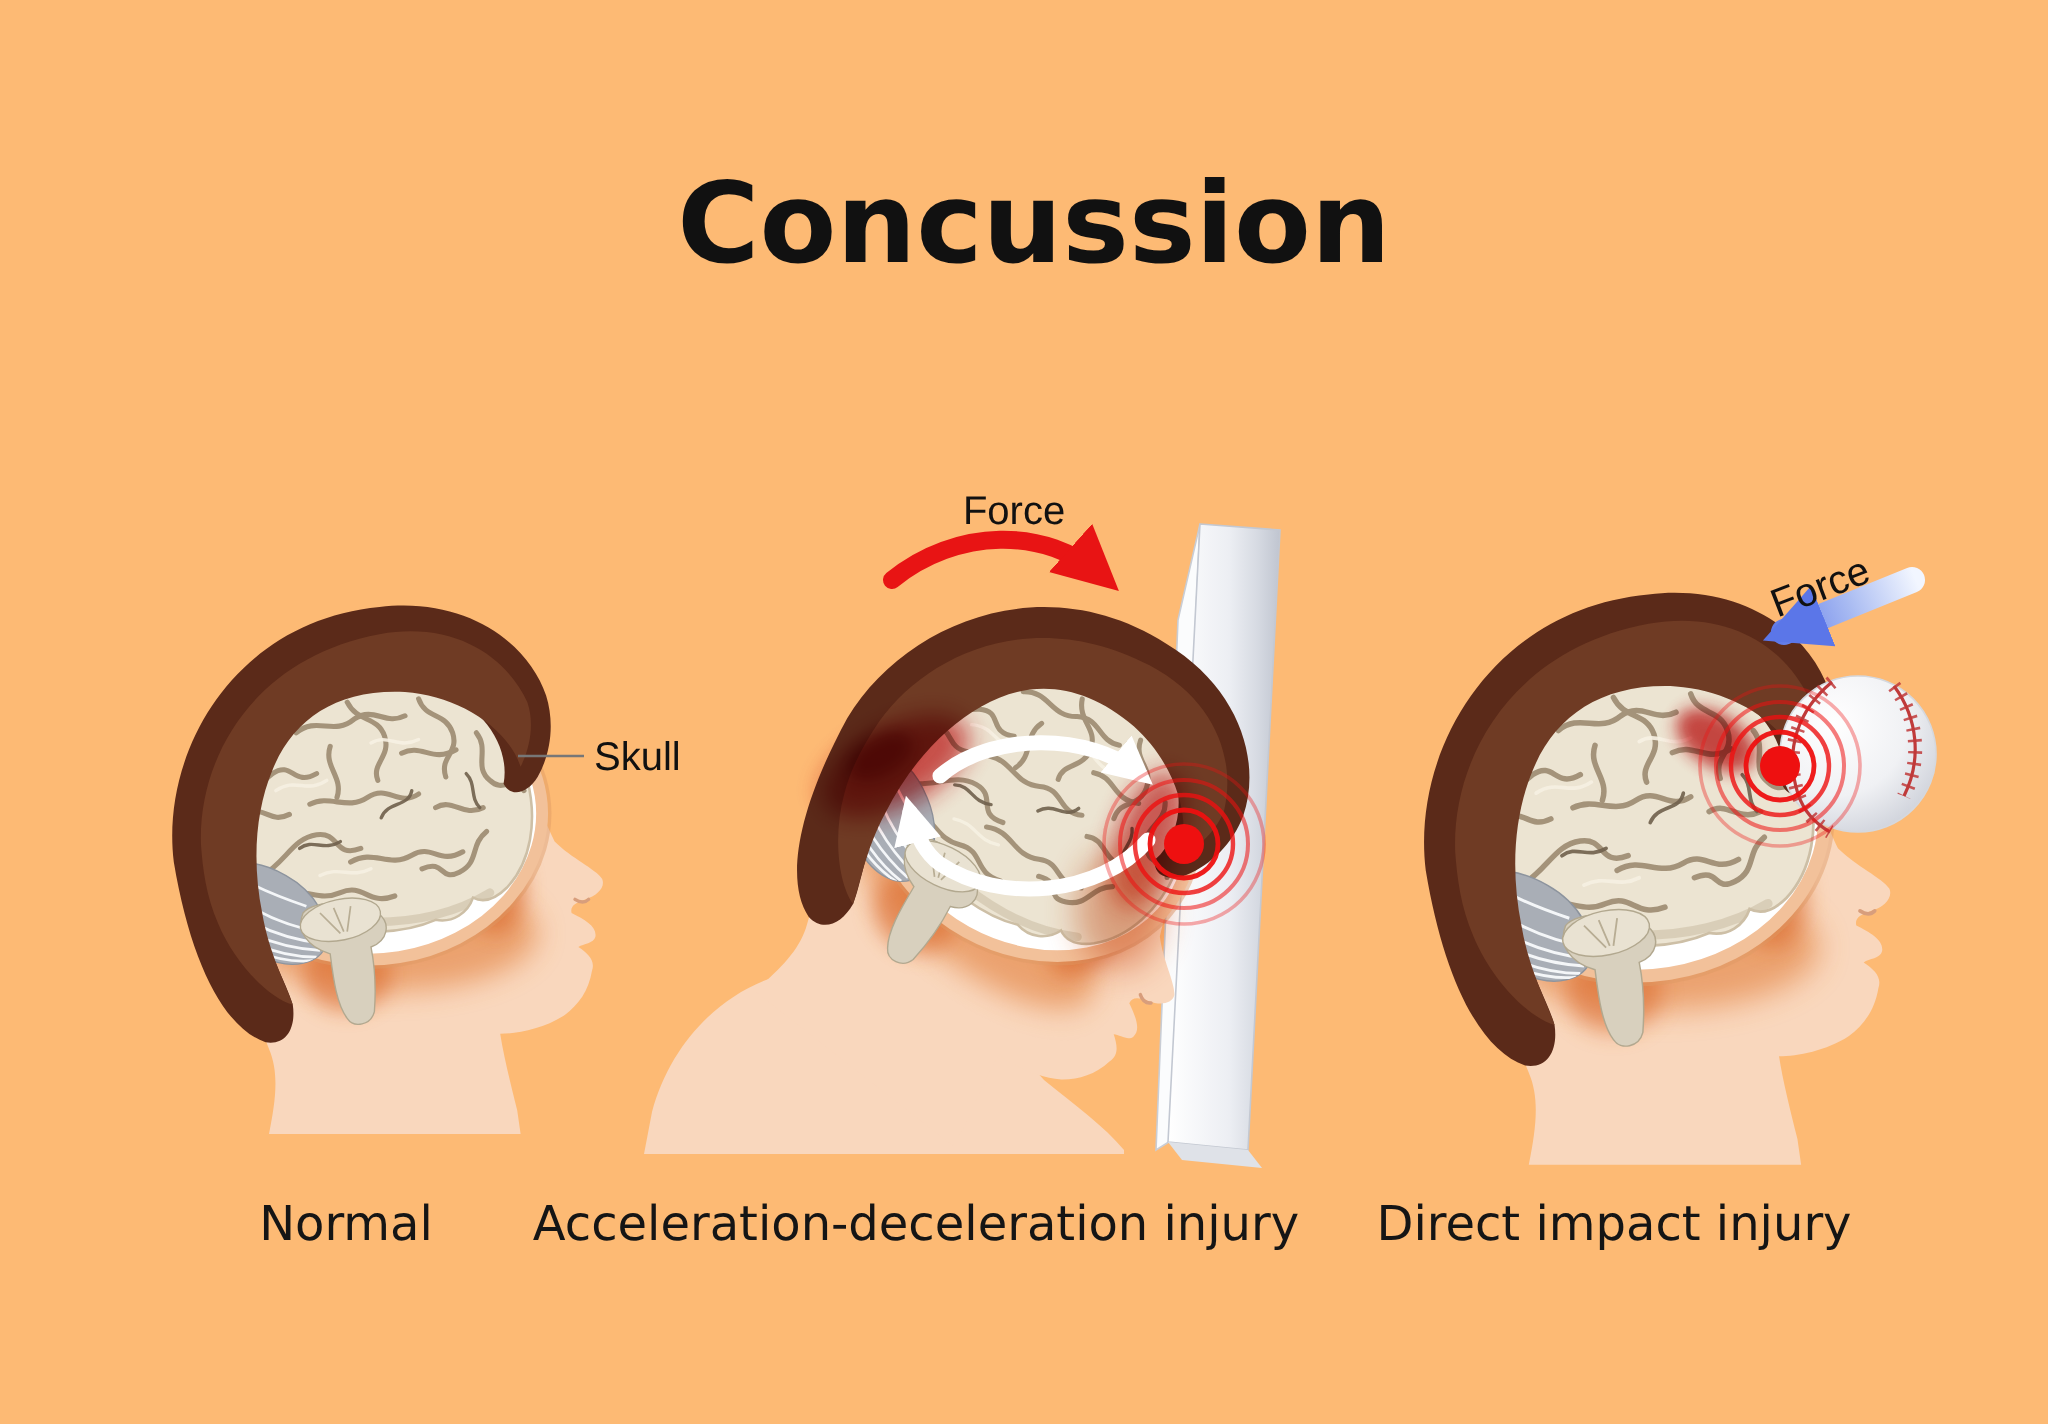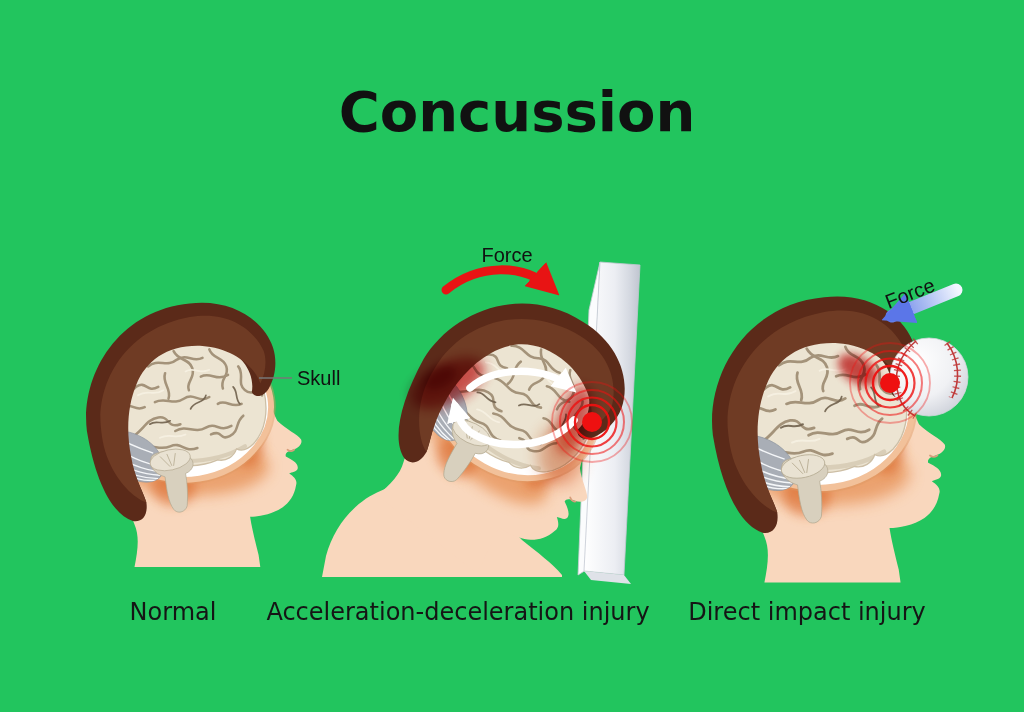--- a/index.html
+++ b/index.html
@@ -1,16 +1,16 @@
 <!DOCTYPE html>
 <html><head>
 <meta charset="utf-8">
 <style>
   html,body{margin:0;padding:0;background:#fff;}
-  .page{position:relative;width:1024px;height:712px;background:#22c55e;overflow:hidden;
+  .page{position:relative;width:1024px;height:712px;background:#fdba74;overflow:hidden;
         font-family:"DejaVu Sans",sans-serif;}
   .page svg{position:absolute;left:0;top:0;}
   text{user-select:none;}
   .title-text{font:600 56px "DejaVu Sans",sans-serif;fill:#111;}
   .caption-text{font:24px "DejaVu Sans",sans-serif;fill:#151515;}
   .ann-text{font:20px "Liberation Sans",sans-serif;fill:#111;}
   .bruise-group{mix-blend-mode:multiply;}
 </style>
 </head>
 <body>

